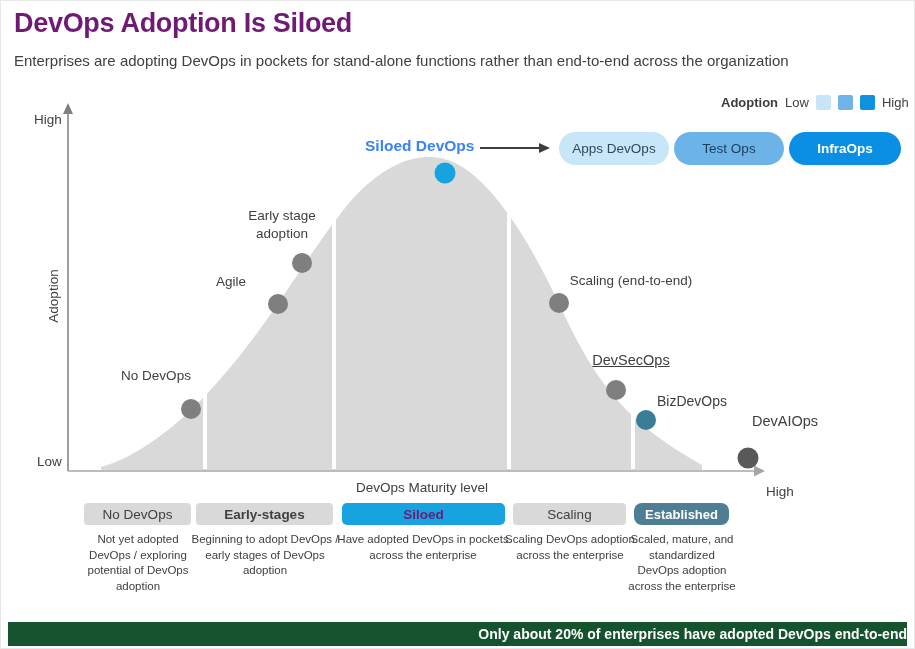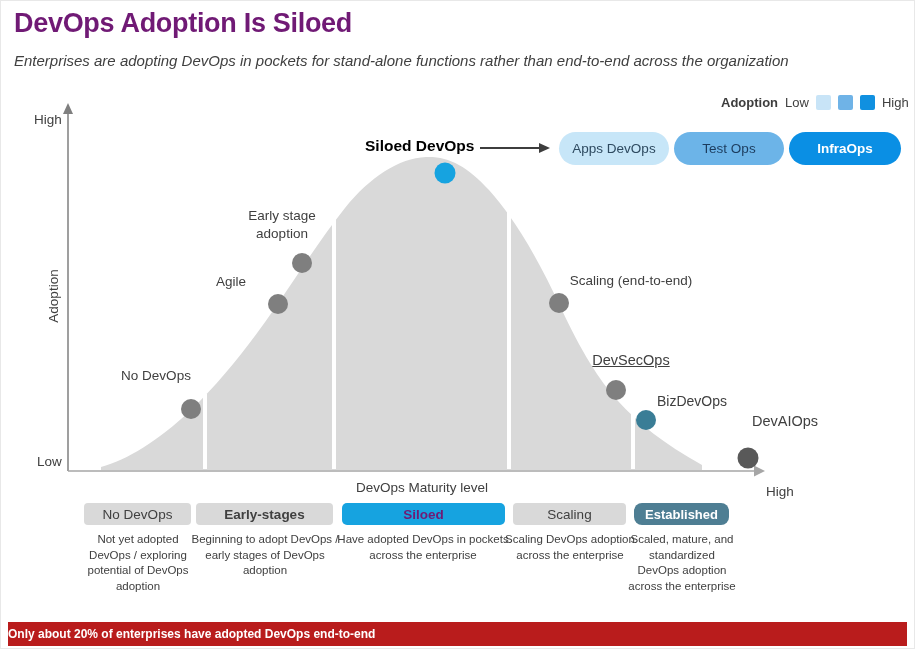--- a/index.html
+++ b/index.html
@@ -17,39 +17,39 @@
   .abs { position: absolute; }
   .ctr { transform: translateX(-50%); text-align: center; }
 
   .title {
     left: 13px; top: 7px;
     font-size: 27px; font-weight: 700; color: #701a75;
     letter-spacing: -0.3px;
   }
   .subtitle {
     left: 13px; top: 51px;
-    font-size: 15px; color: #404040; font-style: italic;
+    font-size: 15px; color: #404040;
   }
 
   
   .legend {
     left: 720px; top: 94px;
     display: flex; align-items: center; gap: 7px;
     font-size: 13px;
   }
   .legend .lg-label { font-weight: 700; color: #3d3d3d; }
   .legend .sw { width: 15px; height: 15px; border-radius: 2px; }
   .sw-1 { background: #C8E4F7; }
   .sw-2 { background: #6FB3E7; }
   .sw-3 { background: #1090E0; }
 
   
   .callout-label {
     left: 364px; top: 136px;
-    font-size: 15.5px; font-weight: 700; color: #000000;
+    font-size: 15.5px; font-weight: 700; color: #3b82f6;
   }
   .pill {
     top: 131px; height: 33px;
     border-radius: 16.5px;
     display: flex; align-items: center; justify-content: center;
     font-size: 13.5px;
   }
   .pill-apps  { left: 558px; width: 110px; background: #C7E6F8; color: #2e4a60; }
   .pill-test  { left: 673px; width: 110px; background: #6CB4E8; color: #1c3c5e; }
   .pill-infra { left: 788px; width: 112px; background: #0A8FE4; color: #fff; font-weight: 700; }
@@ -69,23 +69,23 @@
   }
   .stage-siloed      { background: #16A3E0; color: #701a75; font-weight: 700; border-radius: 5px; }
   .stage-established { background: #4E7E93; color: #fff; font-weight: 700; border-radius: 8px; font-size: 13px; }
   .stage-desc {
     top: 531px;
     font-size: 11.5px; line-height: 1.35; color: #404040;
   }
 
   .banner {
     left: 7px; top: 621px; width: 899px; height: 24px;
-    background: #b91c1c; color: #fff;
-    display: flex; align-items: center; justify-content: flex-start;
-    font-size: 12px; font-weight: 700;
+    background: #14532d; color: #fff;
+    display: flex; align-items: center; justify-content: flex-end;
+    font-size: 14px; font-weight: 700;
   }
 
   svg.chart-svg { position: absolute; left: 0; top: 0; z-index: 0; }
   .lbl { z-index: 2; }
 </style>
 </head>
 <body>
 
 <div class="page">
 

